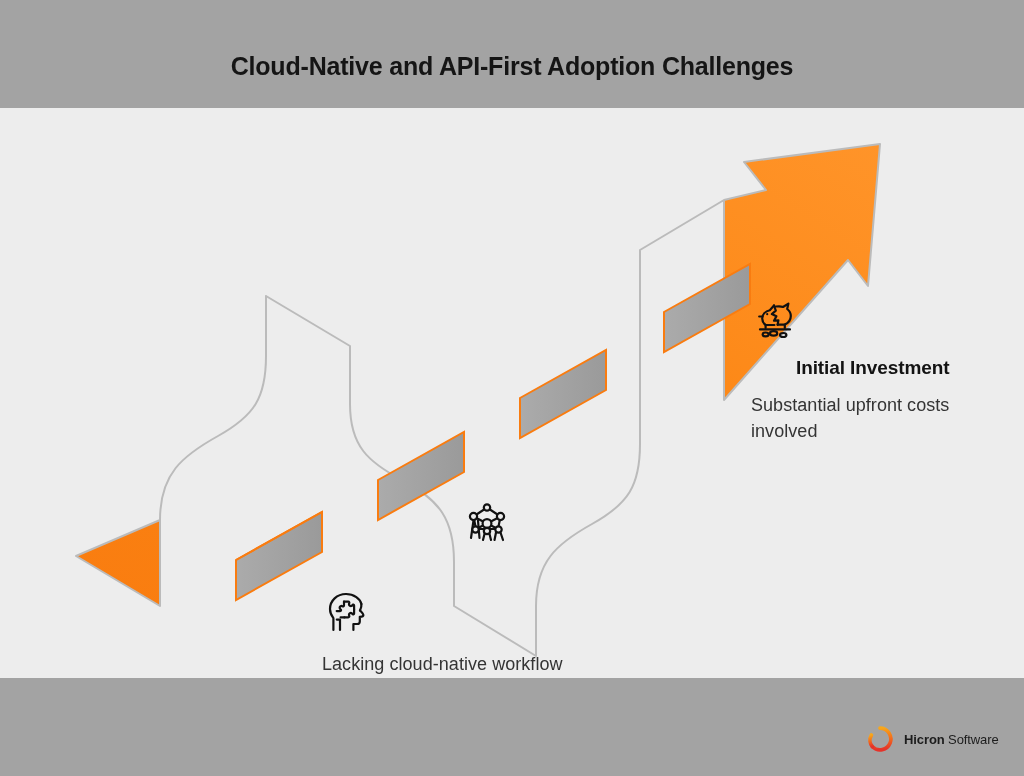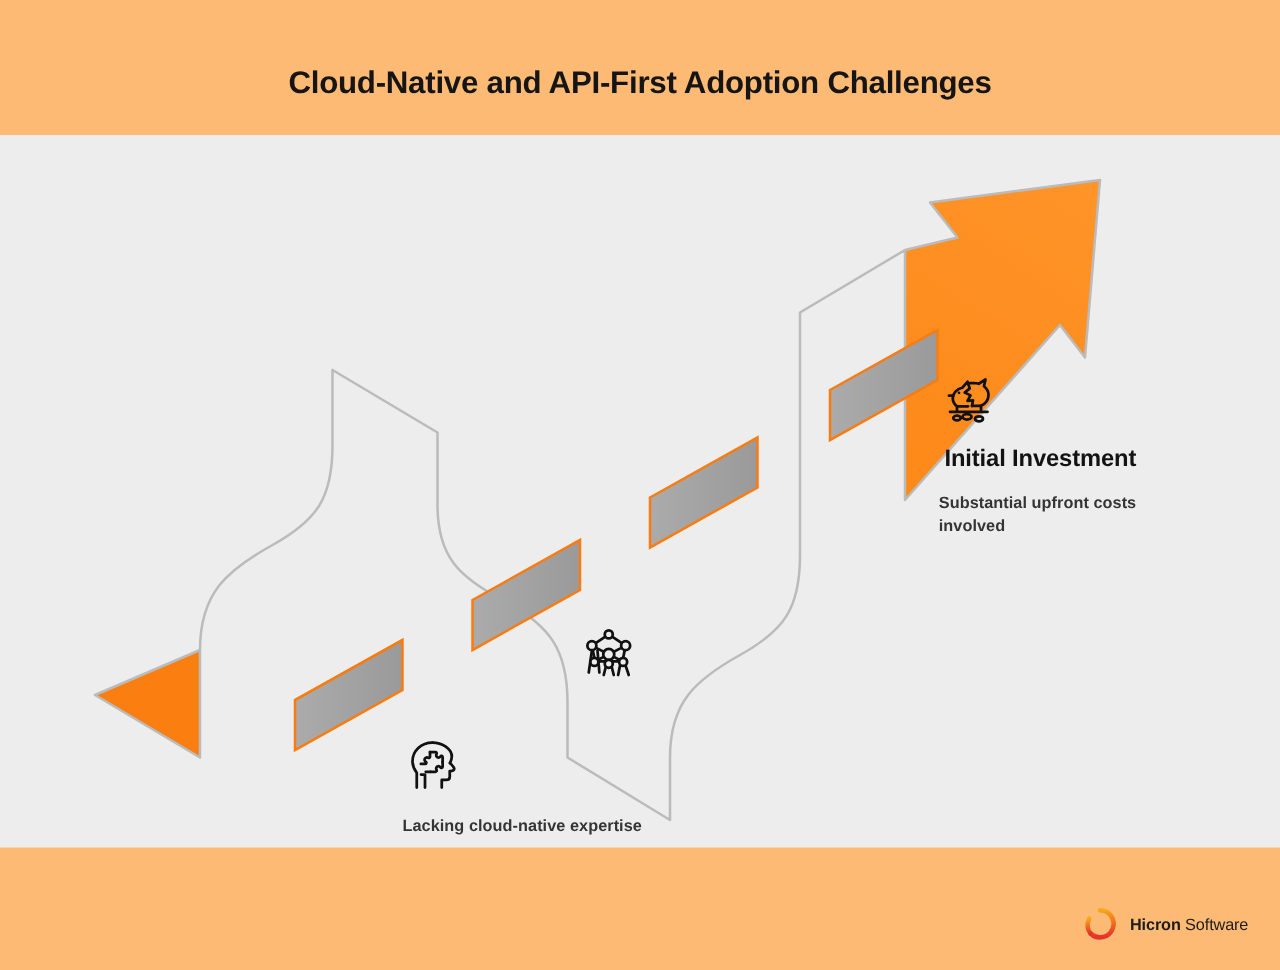--- a/index.html
+++ b/index.html
@@ -13,21 +13,21 @@
 
   body {
     font-family: "Liberation Sans", sans-serif;
     background: #ededed;
   }
 
   .canvas {
     position: relative;
     width: 1024px;
     height: 776px;
-    background: #fdba74;
+    background: #a3a3a3;
     overflow: hidden;
   }
 
   
   .title {
     position: absolute;
     top: 52px;
     left: 0;
     width: 1024px;
     text-align: center;
@@ -58,22 +58,22 @@
   }
   .callout-title {
     font-size: 19px;
     font-weight: 600;
     color: #131313;
     line-height: 1.22;
     letter-spacing: -0.1px;
     white-space: pre-line;
   }
   .callout-desc {
-    font-size: 13px;
-    font-weight: 700;
+    font-size: 18px;
+    font-weight: 400;
     color: #343434;
     line-height: 1.42;
     letter-spacing: 0.05px;
     white-space: pre-line;
   }
 
   #callout-0 { left: 322px; top: 588px; }
   #callout-0 .callout-title { margin-top: 12px; }
   #callout-0 .callout-desc  { margin-top: 16px; }
 
@@ -411,21 +411,21 @@
       <path d="M24 6c-9 0-16 6.6-16 15 0 4 1.4 6.6 3.4 9.2V42"></path>
       <path d="M38 22.4c1.6 1.8 3.4 3.4 3.4 4.6 0 1.6-2.2 1.8-3.6 1.8v4.6c0 1.6-1.2 2.6-2.8 2.6h-3.6V42"></path>
       <path d="M38 22.4c1.2-2.4 1.6-4.4 1.4-6.4"></path>
       <path d="M18 42V31.6h-3.2"></path>
       <path d="M24 6c8 0 14.4 5 15.4 10"></path>
       <path d="M22 13.6v3.6c0 1-.8 1.4-1.6 1-.9-.5-2-.2-2.5.7-.5.9-.2 2 .7 2.5.8.5.5 1.7-.5 1.7h-3.4"></path>
       <path d="M22 13.6h4.2c1 0 1.4.9 1 1.7-.5.9-.2 2 .7 2.5.9.5 2 .2 2.5-.7.4-.8 1.7-.5 1.7.5v4"></path>
       <path d="M32.1 21.6v3.8c0 1-1.3 1.3-1.7.5-.5-.9-1.6-1.2-2.5-.7-.9.5-1.2 1.6-.7 2.5.4.8 0 1.7-1 1.7h-3.8"></path>
       <path d="M22.4 29.4h-3.8"></path>
     </svg>
-    <div class="callout-desc">Lacking cloud-native expertise</div>
+    <div class="callout-desc">Lacking cloud-native workflow</div>
   </div>
 
   <div class="callout" id="callout-1">
     <svg class="callout-icon" viewBox="0 0 48 48" fill="none" stroke="#111" stroke-width="2.2" stroke-linecap="round" stroke-linejoin="round">
 
       <path d="M24 9.5 10.5 18.5 M24 9.5 37.5 18.5 M10.5 18.5 24 25.5 M37.5 18.5 24 25.5
                M10.5 18.5 13 31 M37.5 18.5 35 31 M13 31 24 25.5 M35 31 24 25.5
                M13 31 24 31 M35 31 24 31 M24 25.5 24 31"></path>
 
       <path d="M10.5 22.5 8 40 M15 22.5 16.5 40

